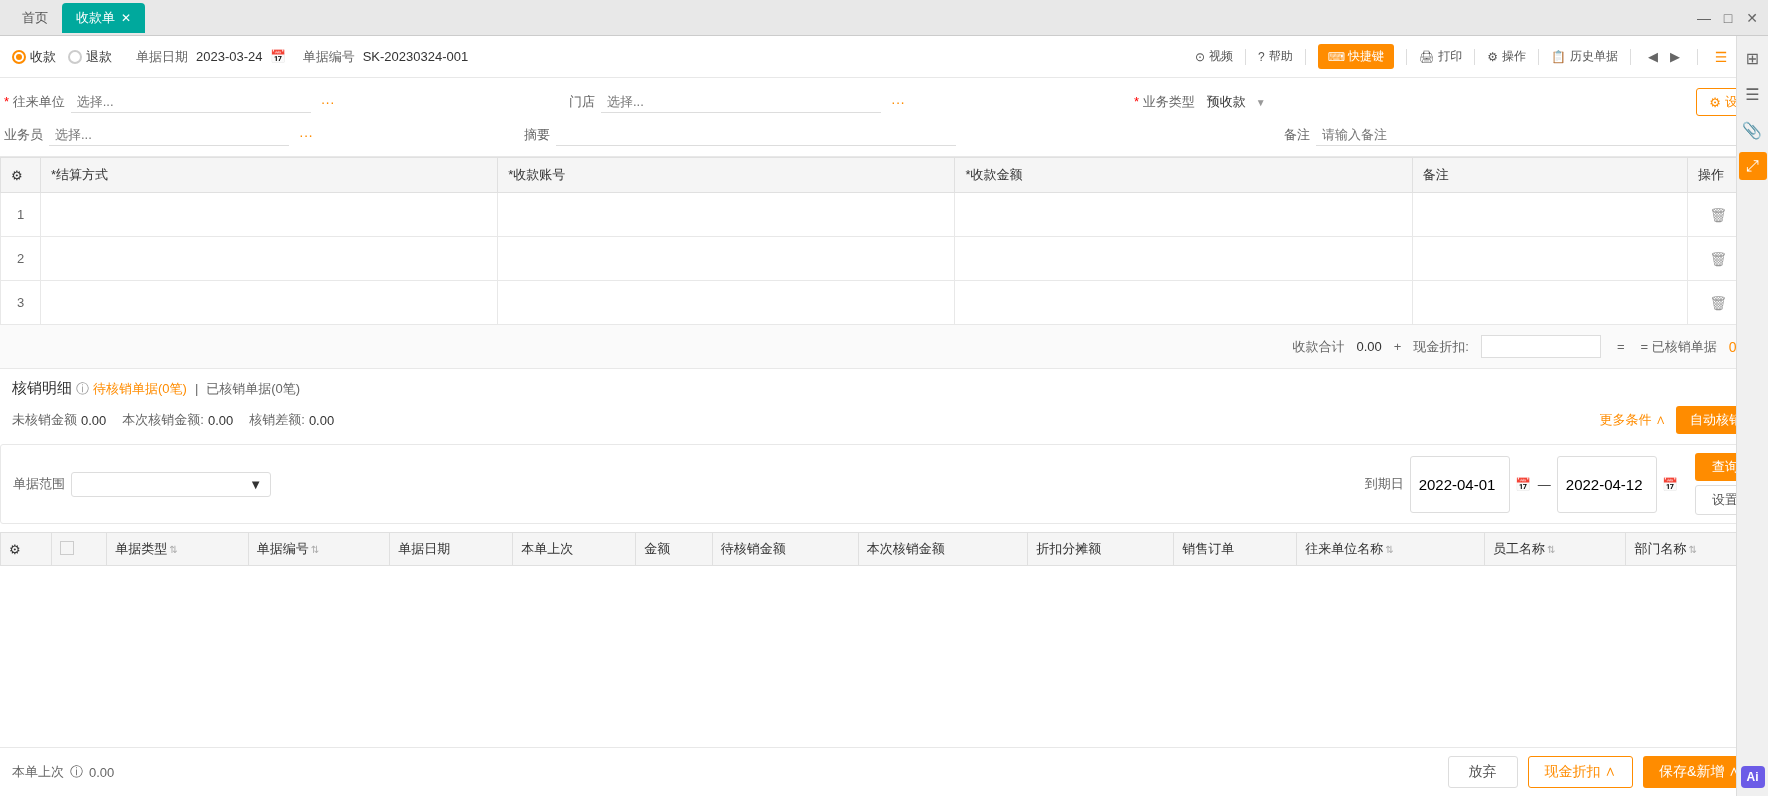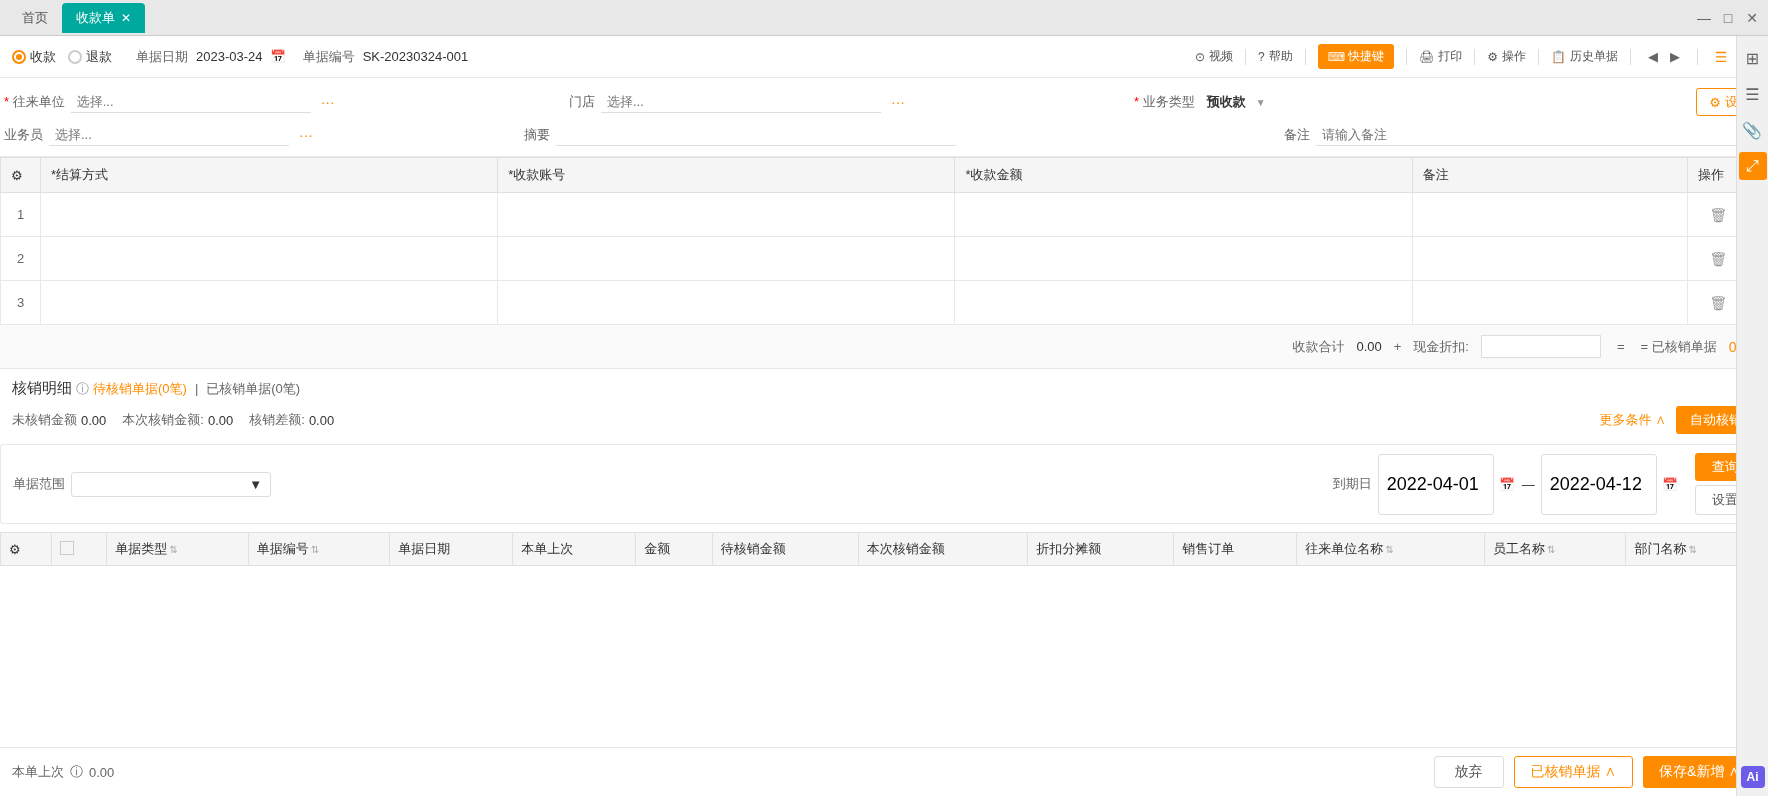--- a/index.html
+++ b/index.html
@@ -80,21 +80,21 @@
     .stat-value { color: #333; }
     .auto-cancel-btn { margin-left: auto; background: #ff8c00; color: #fff; border: none; padding: 5px 14px; border-radius: 3px; cursor: pointer; font-size: 13px; }
     .more-conditions { display: flex; align-items: center; gap: 4px; color: #ff8c00; cursor: pointer; font-size: 13px; }
     
     
     .filter-row { display: flex; align-items: center; gap: 16px; padding: 8px 12px; border: 1px solid #e8e8e8; border-radius: 3px; margin-bottom: 8px; background: #fff; flex-shrink: 0; }
     .filter-field { display: flex; align-items: center; gap: 6px; flex: 1; }
     .filter-label { color: #666; white-space: nowrap; font-size: 13px; }
     .filter-select-box { border: 1px solid #ddd; padding: 4px 8px; border-radius: 3px; display: flex; align-items: center; justify-content: space-between; cursor: pointer; background: #fff; min-width: 200px; }
     .date-range { display: flex; align-items: center; gap: 6px; }
-    .date-input { border: 1px solid #ddd; padding: 19px 8px; border-radius: 3px; font-size: 18px; width: 116px; outline: none; }
+    .date-input { border: 1px solid #ddd; padding: 19px 8px; border-radius: 3px; font-size: 15px; width: 100px; outline: none; }
     .cal-icon { color: #999; cursor: pointer; }
     .query-btn { background: #ff8c00; color: #fff; border: none; padding: 5px 16px; border-radius: 3px; cursor: pointer; font-size: 13px; }
     .settings-link { background: #fff; border: 1px solid #ddd; color: #555; padding: 5px 16px; border-radius: 3px; cursor: pointer; font-size: 13px; }
     .filter-actions { display: flex; flex-direction: column; gap: 4px; }
     
     
     .bottom-table { width: 100%; border-collapse: collapse; }
     .bottom-table th { background: #f5f5f5; border: 1px solid #e0e0e0; padding: 7px 8px; text-align: left; font-weight: normal; font-size: 13px; color: #333; white-space: nowrap; }
     .sort-icon { color: #aaa; font-size: 10px; margin-left: 2px; }
     
@@ -208,21 +208,21 @@
       </div>
 
       <div class="form-field" style="margin-left:32px;">
         <span class="form-label">门店</span>
         <input class="form-input" placeholder="选择..." style="max-width: 280px;">
         <span class="more-btn">···</span>
       </div>
 
       <div class="form-field" style="margin-left:32px; flex: 1.2;">
         <span class="form-label"><span class="required">*</span> <span>业务类型</span></span>
-        <span style="margin-left:6px; color:#333;font-weight:bold;">预收款</span>
+        <span style="margin-left:6px; color:#333;">预收款</span>
         <span class="dropdown-arrow" style="margin-left:4px;">▼</span>
         <span class="more-btn" style="margin-left:auto;"></span>
         <button class="settings-btn">
           <span>⚙</span>
           <span>设置</span>
         </button>
       </div>
     </div>
     <div class="form-row">
       <div class="form-field">
@@ -389,21 +389,21 @@
   </div>
 
   <div class="page-footer">
     <div class="page-info">
       <span>本单上次</span>
       <span>ⓘ</span>
       <span>0.00</span>
     </div>
     <div class="footer-actions">
       <button class="btn-abandon">放弃</button>
-      <button class="btn-draft">已核销单据 ∧</button>
+      <button class="btn-draft">现金折扣 ∧</button>
       <button class="btn-save-new">保存&amp;新增 ∧</button>
     </div>
   </div>
 </div>
 
 <div class="right-sidebar">
   <div class="sidebar-icon">⊞</div>
   <div class="sidebar-icon">☰</div>
   <div class="sidebar-icon">📎</div>
   <div class="sidebar-icon active">⤢</div>

